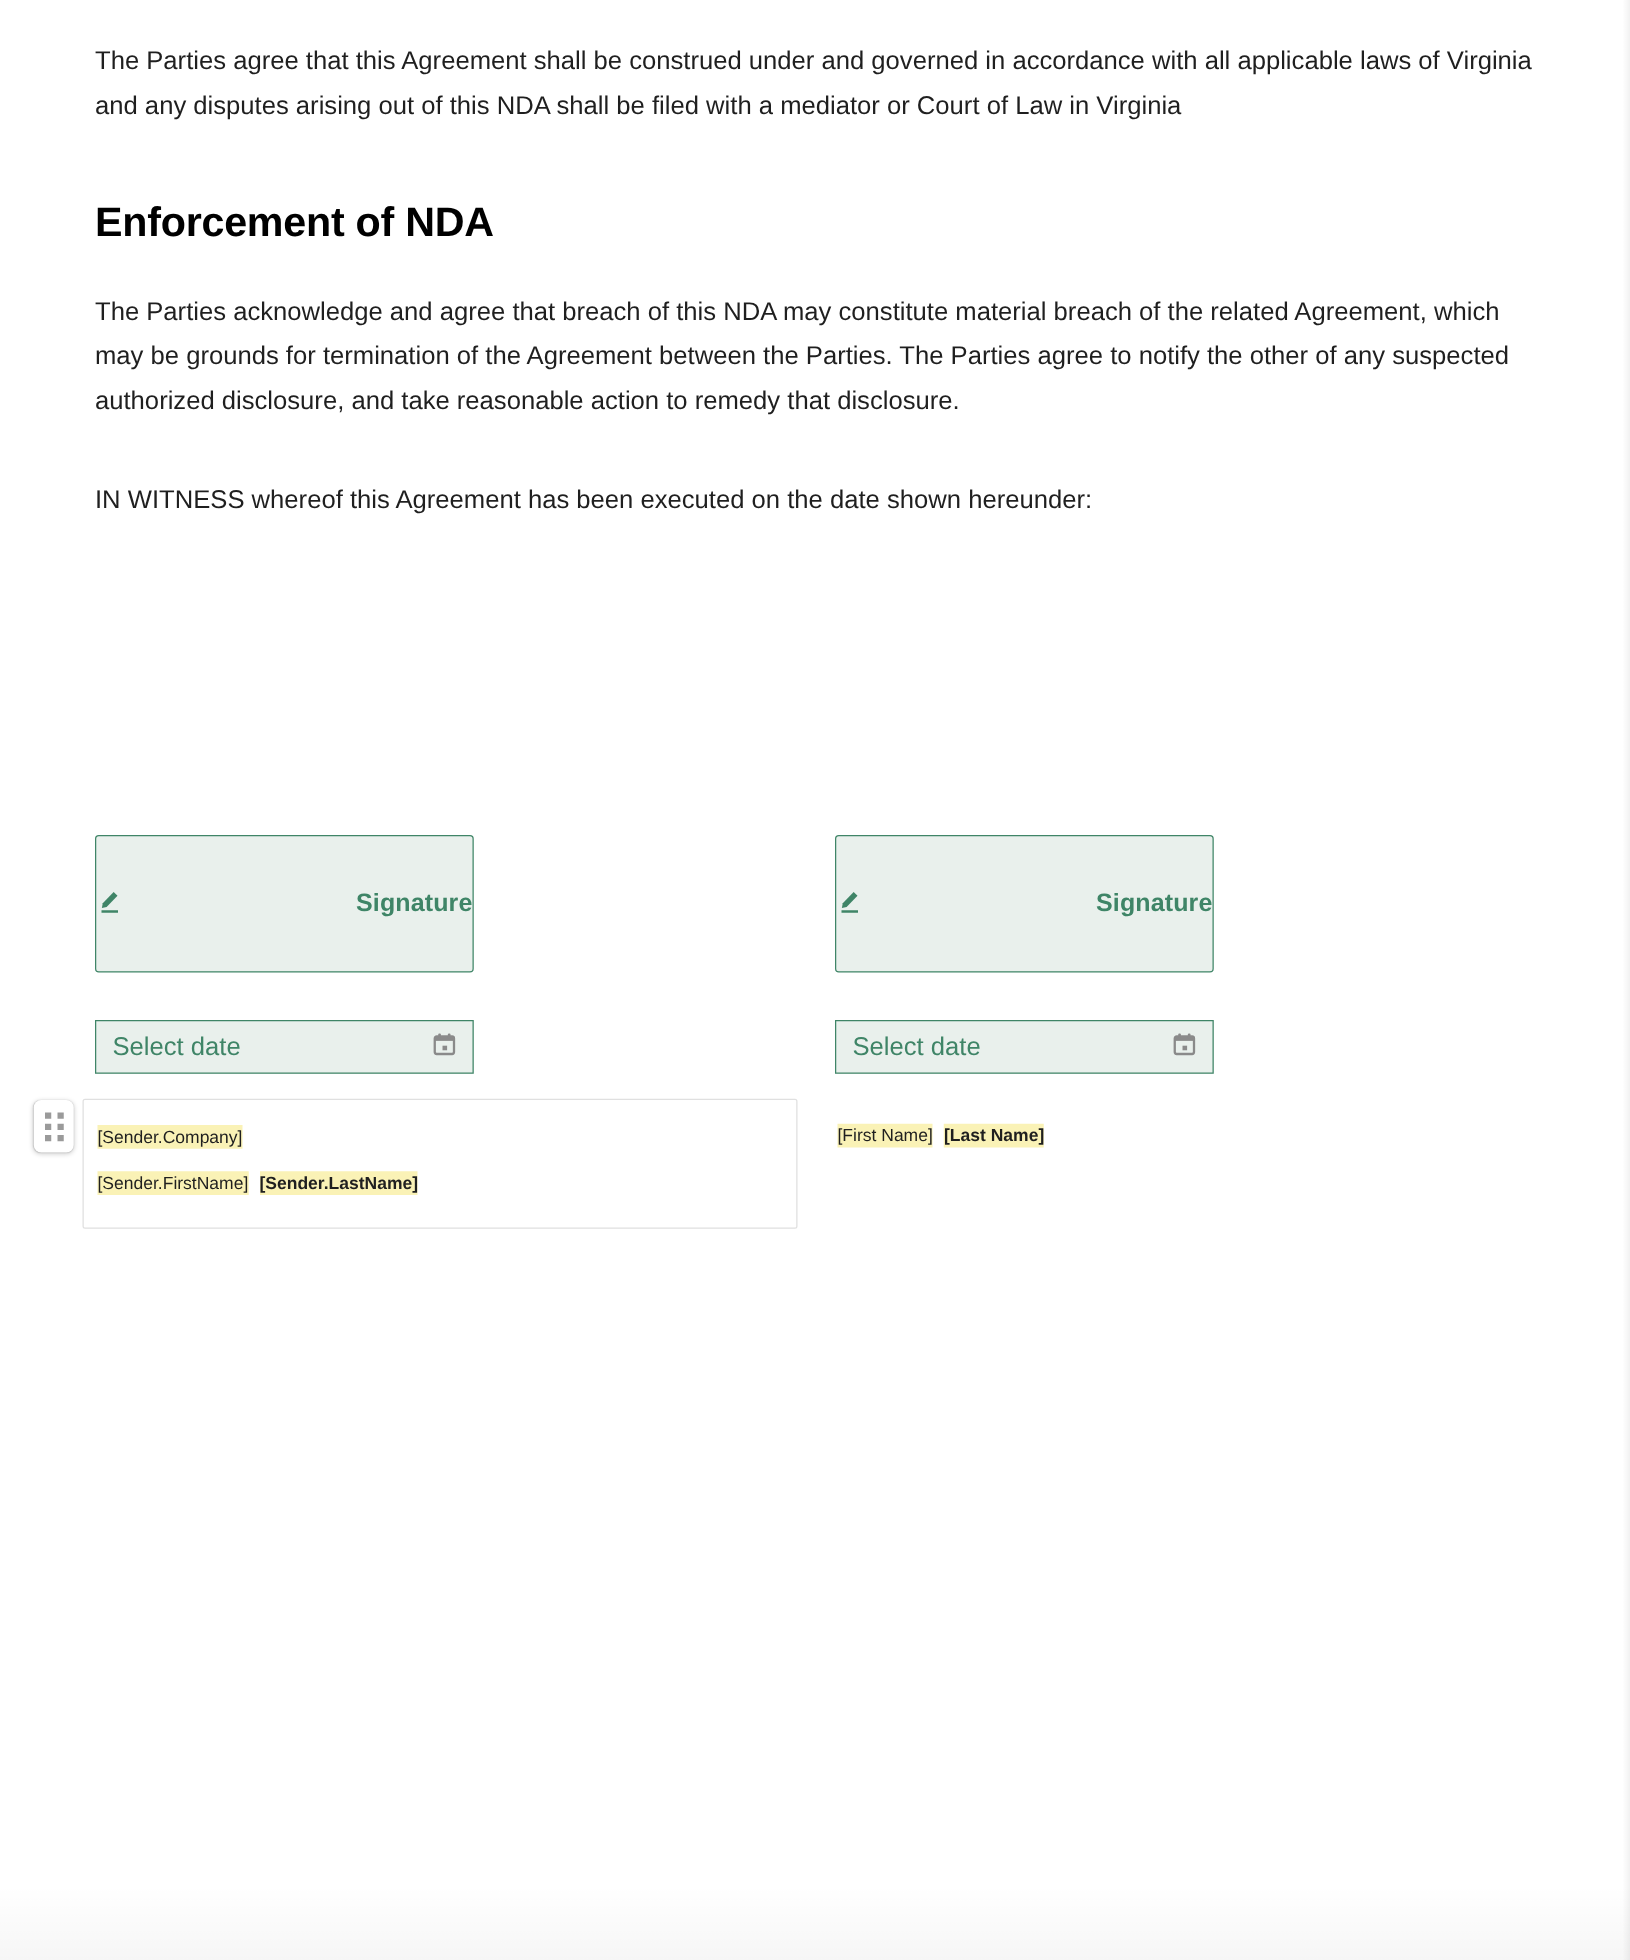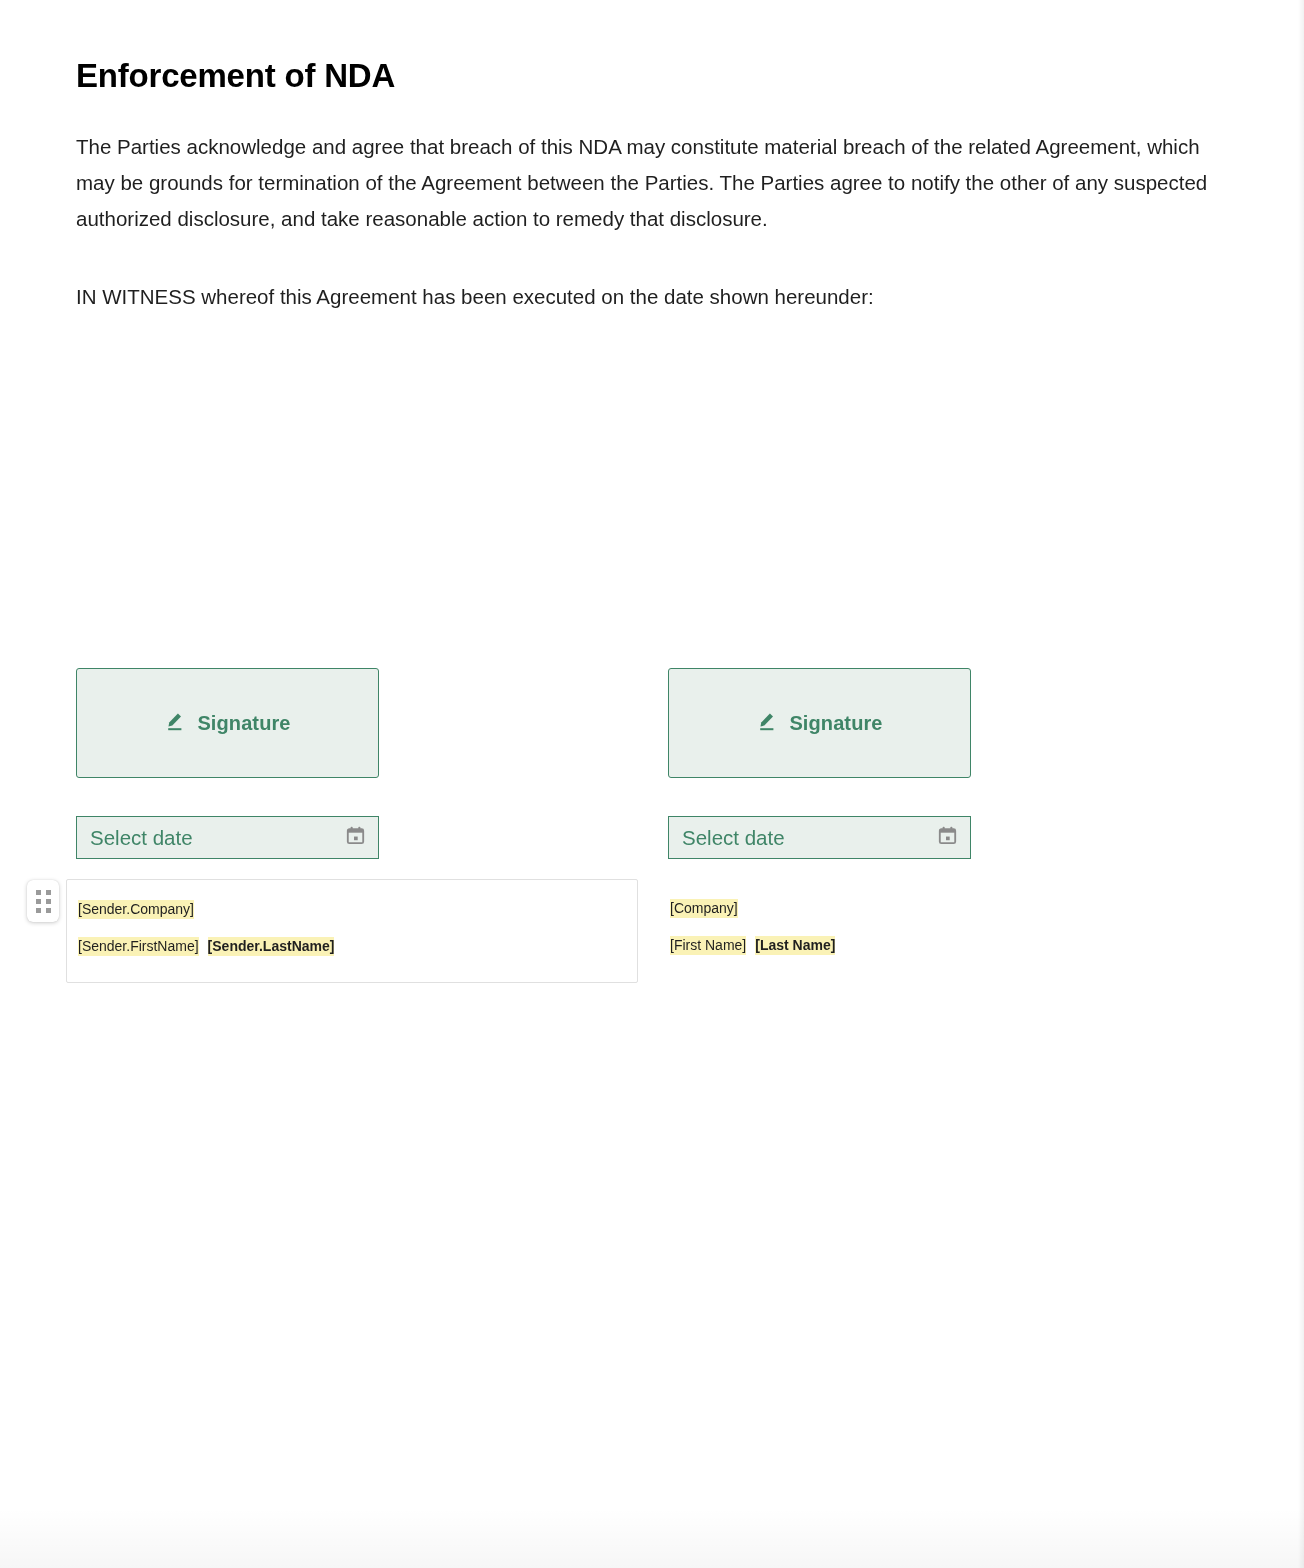--- a/index.html
+++ b/index.html
@@ -89,21 +89,21 @@
 
   .signature-box {
     box-sizing: border-box;
     width: 303px;
     height: 110px;
     background: #e9f0ec;
     border: 1.6px solid #3f8567;
     border-radius: 3px;
     display: flex;
     align-items: center;
-    justify-content: center;
+    justify-content: space-between;
     gap: 9px;
     cursor: pointer;
   }
   .sig-icon { display: block; }
   .signature-label {
     font-size: 20px;
     font-weight: bold;
     color: #3f8567;
     letter-spacing: 0.1px;
   }
@@ -196,20 +196,23 @@
   .token + .token { margin-left: 9px; font-weight: bold; }
 </style>
 </head>
 <body>
 
 <div class="page">
 
   <div class="content">
 
 
+    <div class="para-1-wrap">
+      <p class="doc-para">The Parties agree that this Agreement shall be construed under and governed in accordance with all applicable laws of Virginia and any disputes arising out of this NDA shall be filed with a mediator or Court of Law in Virginia</p>
+    </div>
 
     <div class="heading-2-wrap">
       <h1 class="doc-heading">Enforcement of NDA</h1>
     </div>
 
     <div class="para-2-wrap">
       <p class="doc-para">The Parties acknowledge and agree that breach of this NDA may constitute material breach of the related Agreement, which may be grounds for termination of the Agreement between the Parties. The Parties agree to notify the other of any suspected authorized disclosure, and take reasonable action to remedy that disclosure.</p>
     </div>
 
     <div class="para-3-wrap">
@@ -289,23 +292,20 @@
       <div class="token-line">
         <span class="token">[Sender.Company]</span>
       </div>
       <div class="token-line">
         <span class="token">[Sender.FirstName]</span><span class="token">[Sender.LastName]</span>
       </div>
     </div>
 
     <div class="token-right-block">
       <div class="token-line">
-        <span class="token">[Company]</span>
-      </div>
-      <div class="token-line">
         <span class="token">[First Name]</span><span class="token">[Last Name]</span>
       </div>
     </div>
 
   </div>
 
   <div class="page-edge-right"></div>
   <div class="page-edge-bottom"></div>
 
 </div>

